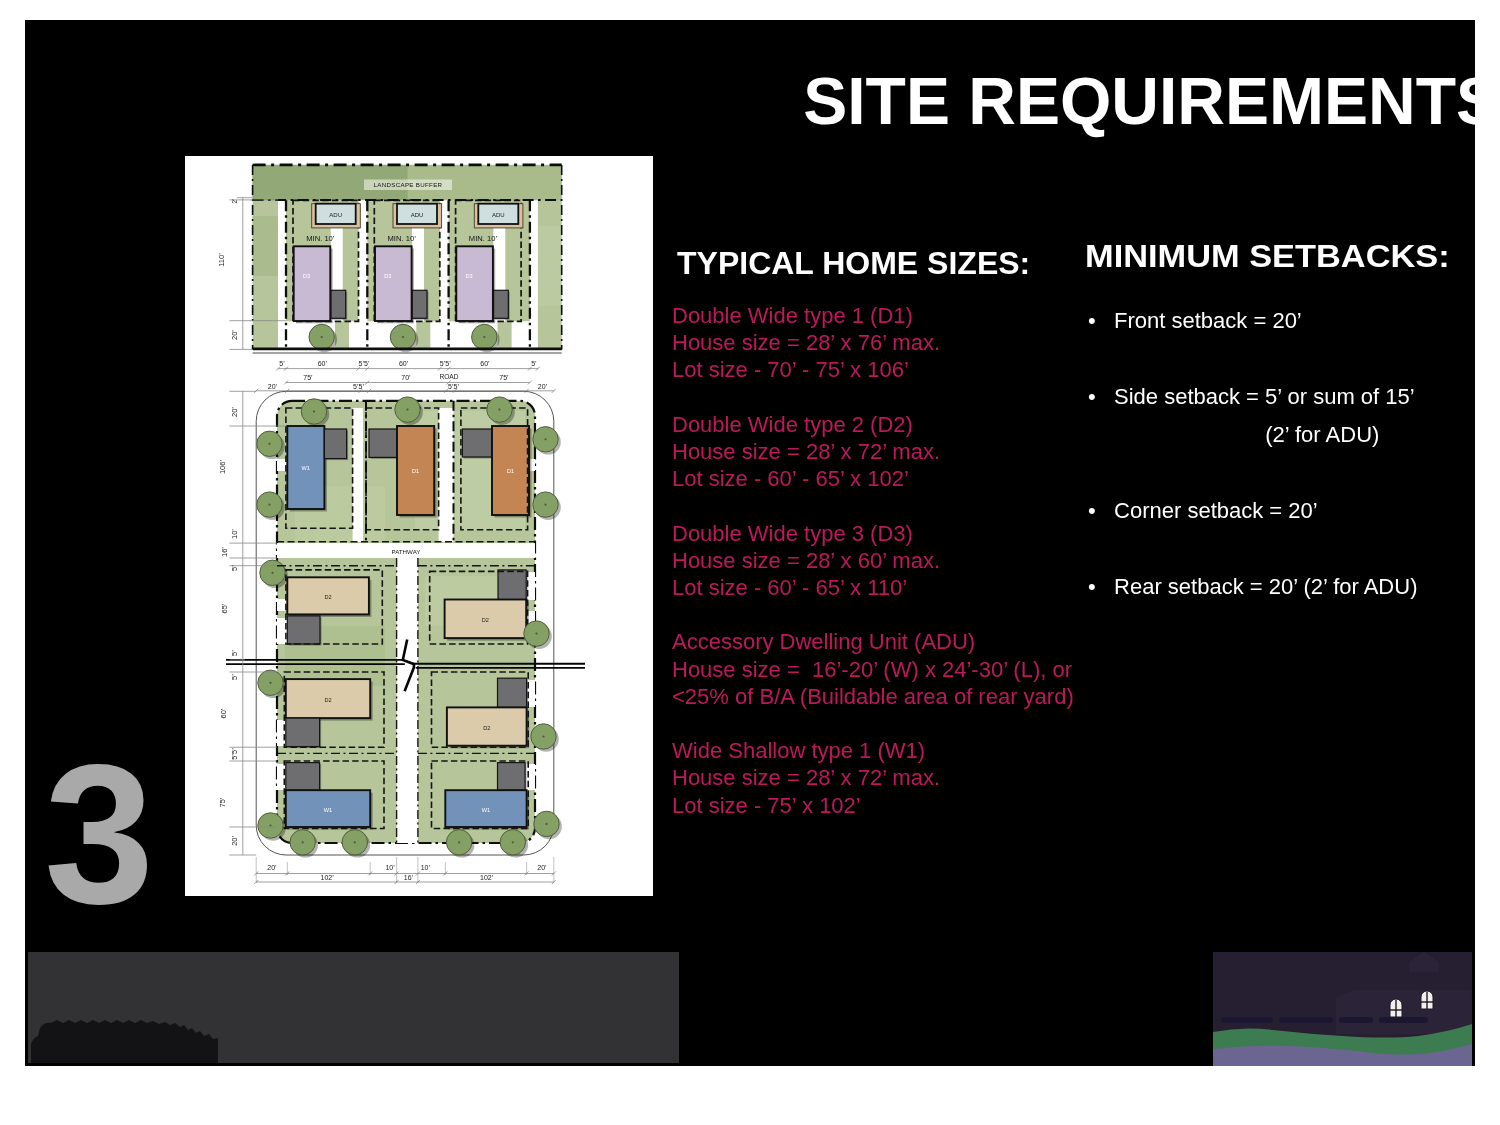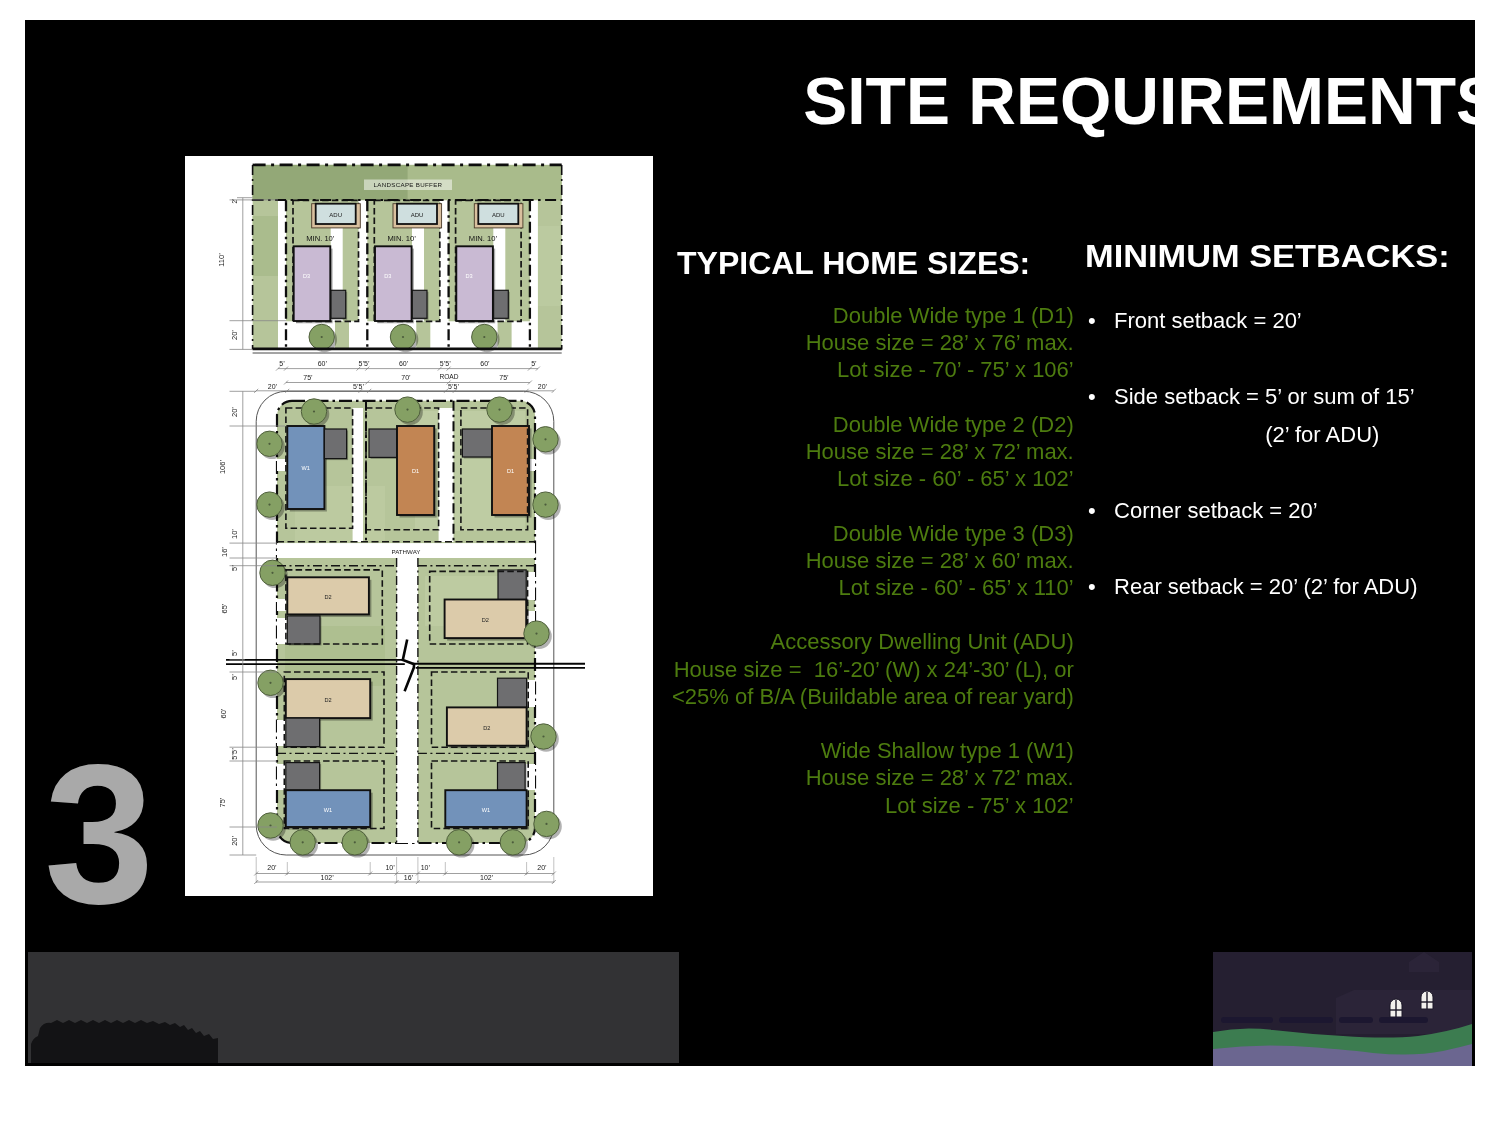--- a/index.html
+++ b/index.html
@@ -495,21 +495,21 @@
 <text x="142.2" y="723.5">102’</text>
           <text x="223.5" y="723.5">16’</text>
           <text x="301.7" y="723.5">102’</text>
 </g>
 </g>
 </svg>
 </div>
 
 <div class="abs" style="left:677px;top:238px;color:#fff;font-size:32px;font-weight:bold;margin-top:7px;">TYPICAL HOME SIZES:</div>
 
-<div class="abs" style="left:672px;top:302px;color:#4d7c0f;font-size:22px;line-height:27.2px;white-space:pre;text-align:right;">Double Wide type 1 (D1)
+<div class="abs" style="left:672px;top:302px;color:#be185d;font-size:22px;line-height:27.2px;white-space:pre;">Double Wide type 1 (D1)
 House size = 28’ x 76’ max.
 Lot size - 70’ - 75’ x 106’
 
 Double Wide type 2 (D2)
 House size = 28’ x 72’ max.
 Lot size - 60’ - 65’ x 102’
 
 Double Wide type 3 (D3)
 House size = 28’ x 60’ max.
 Lot size - 60’ - 65’ x 110’

